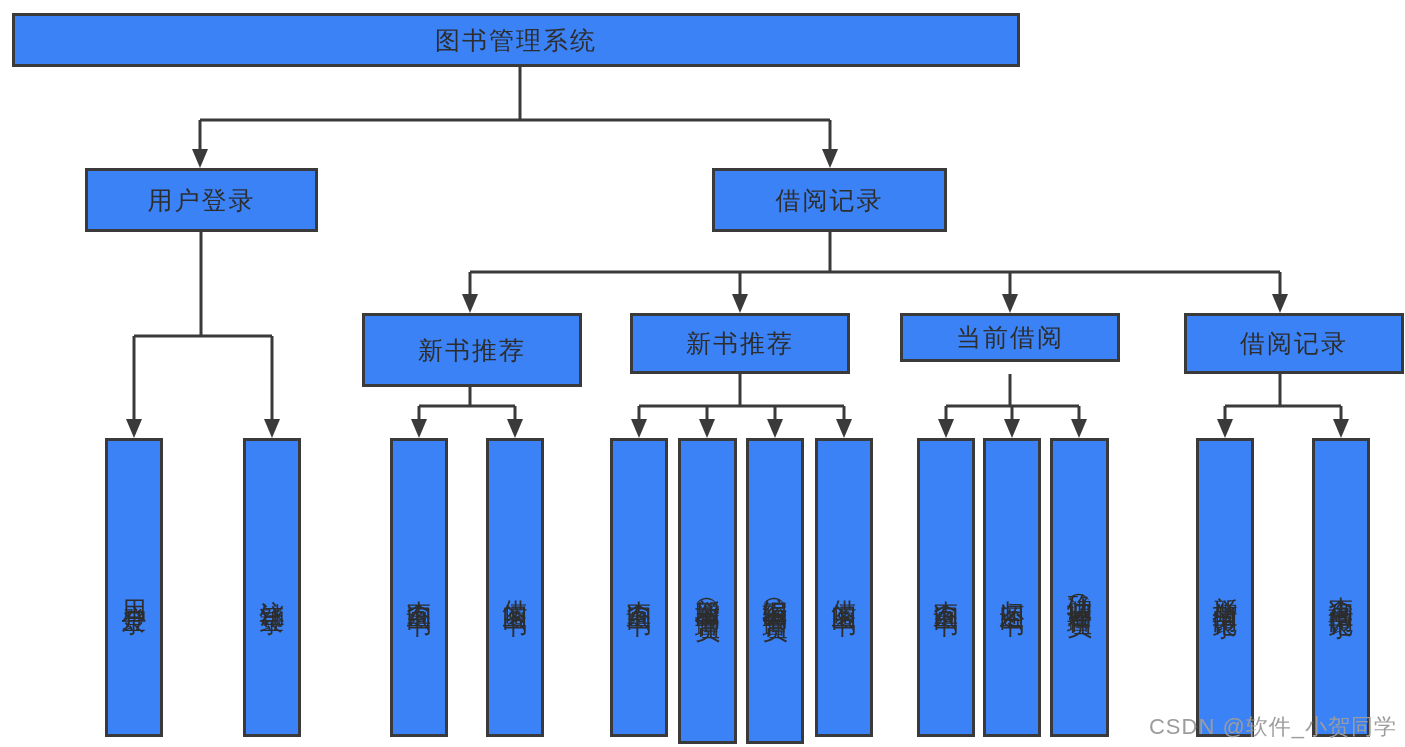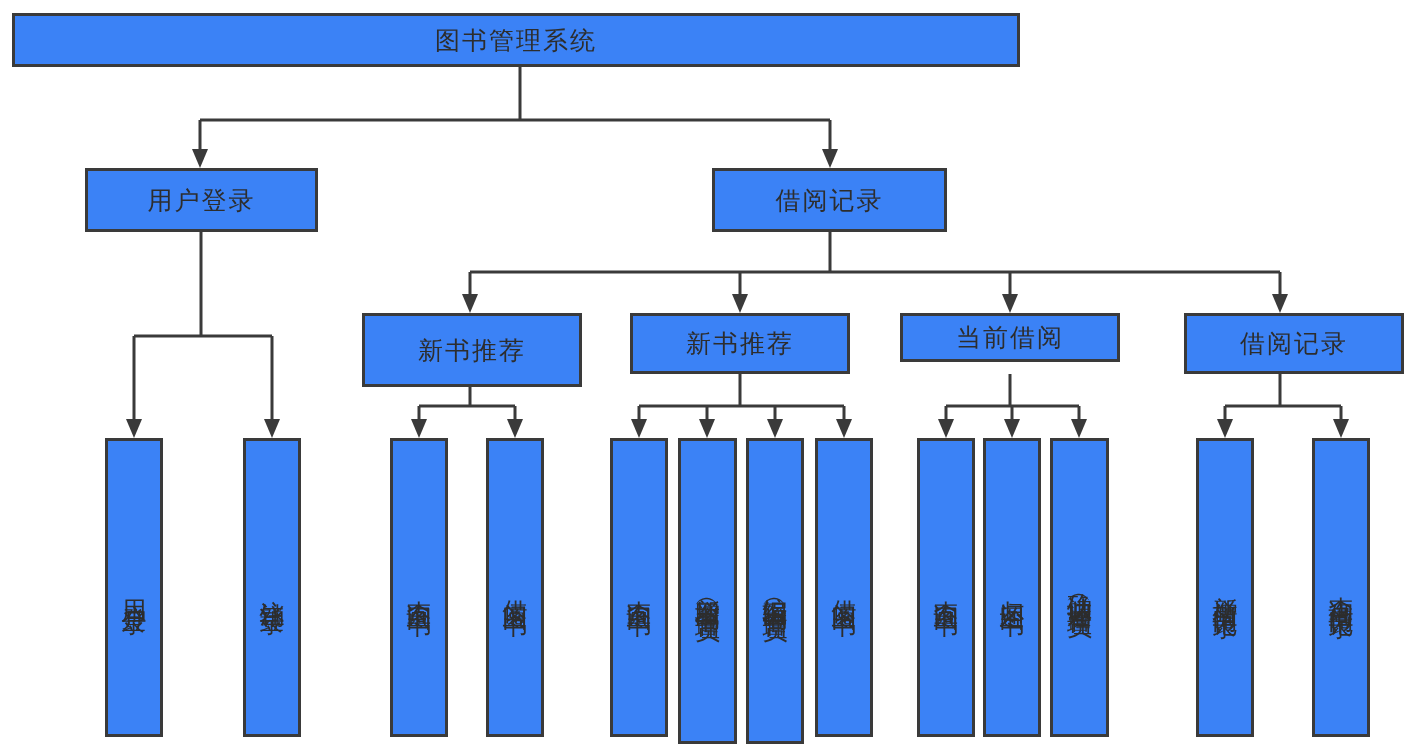--- a/index.html
+++ b/index.html
@@ -166,14 +166,15 @@
     <span class="vlabel">确认归还（管理员）</span>
   </div>
 
   <div class="box" style="left:1196px; top:438px; width:58px; height:299px;">
     <span class="vlabel">新增借阅记录</span>
   </div>
   <div class="box" style="left:1312px; top:438px; width:58px; height:299px;">
     <span class="vlabel">查询借阅记录</span>
   </div>
 
+  <div id="watermark">CSDN @软件_小贺同学</div>
 
 </div>
 
 </body></html>

